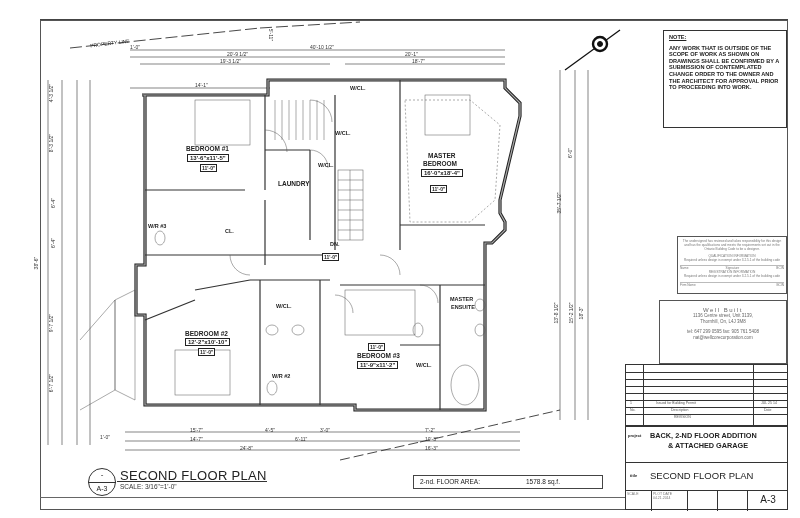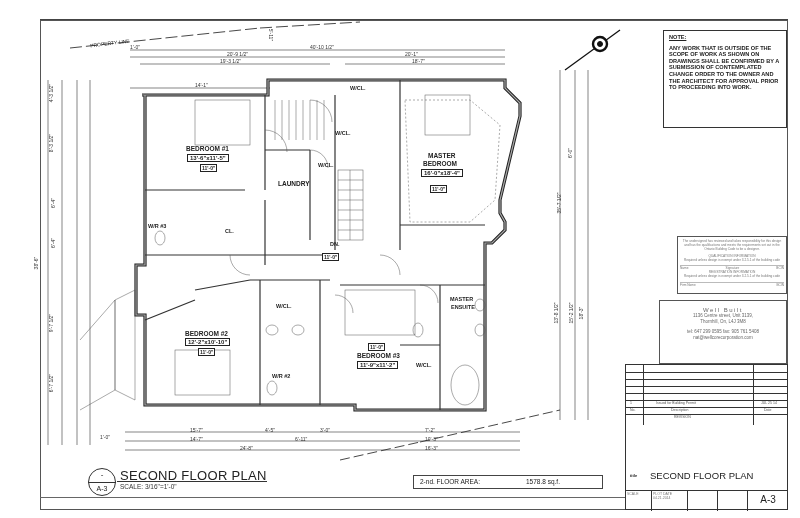--- a/index.html
+++ b/index.html
@@ -284,20 +284,25 @@
       <span style="left:4px;">No.</span>
       <span style="left:45px;">Description</span>
       <span style="left:138px;">Date</span>
     </div>
     <div class="rev-row" style="top:49px;border-bottom:none;">
       <span style="left:48px;">REVISION</span>
     </div>
     <div class="tb-vl" style="left:17px;"></div>
     <div class="tb-vl" style="left:127px;"></div>
   </div>
+  <div class="tb-proj">
+    <span style="position:absolute;left:2px;top:6px;font-size:4px;font-weight:bold;">project</span>
+    <div style="position:absolute;left:24px;top:4px;font-size:7.3px;font-weight:bold;">BACK, 2-ND FLOOR ADDITION</div>
+    <div style="position:absolute;left:42px;top:14px;font-size:7.3px;font-weight:bold;">&amp; ATTACHED GARAGE</div>
+  </div>
   <div class="tb-title">
     <span style="position:absolute;left:4px;top:10px;font-size:4px;font-weight:bold;">title</span>
     <div style="position:absolute;left:24px;top:7px;font-size:9.5px;">SECOND FLOOR PLAN</div>
   </div>
   <div class="tb-foot">
     <div class="foot-cell" style="left:0;width:26px;"><span>SCALE</span></div>
     <div class="foot-cell" style="left:26px;width:36px;">
       <div>PLOT DATE</div>
       <div>04.21.2014</div>
     </div>

